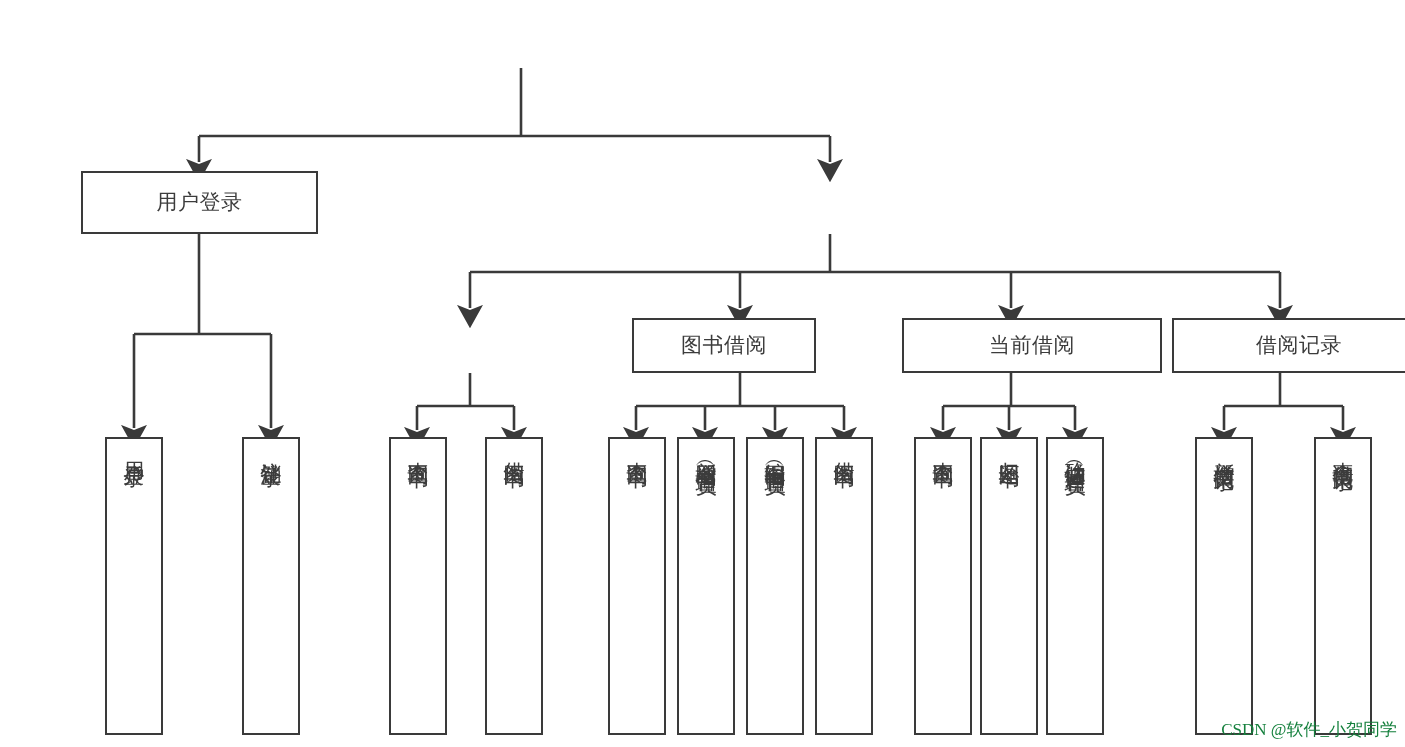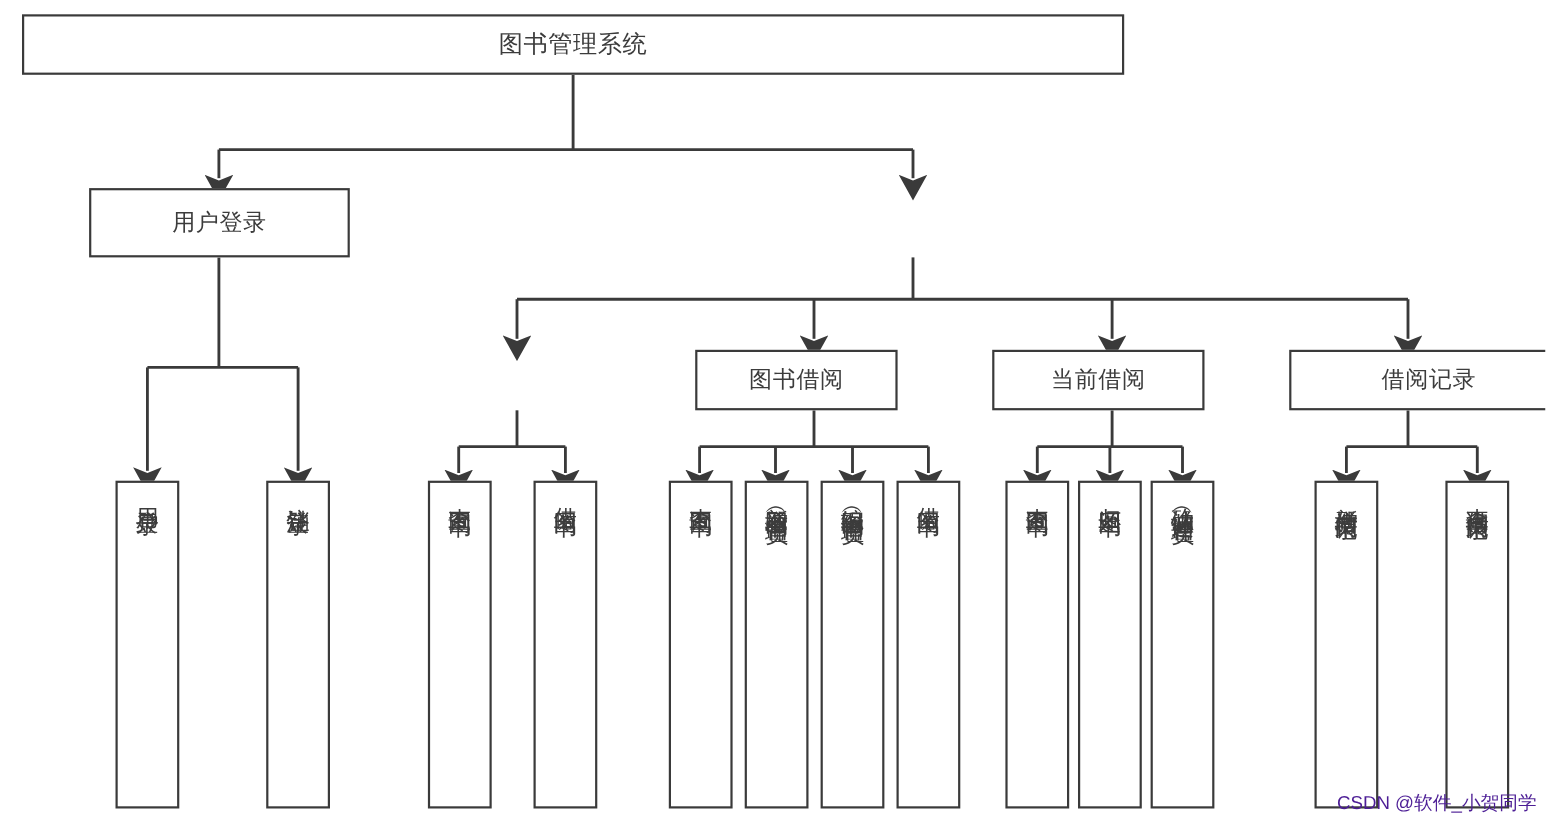--- a/index.html
+++ b/index.html
@@ -61,22 +61,22 @@
     font-size: 21px;
     line-height: 1.05;
     letter-spacing: 2px;
     white-space: nowrap;
   }
   .watermark {
     position: absolute;
     right: 8px;
     bottom: 6px;
     font-size: 17px;
-    color: #4c1d95;
-    font-family: Liberation Sans, sans-serif;
+    color: #15803d;
+    font-family: Liberation Serif, serif;
     white-space: nowrap;
     user-select: none;
   }
 </style>
 </head>
 <body>
 
 <div id="canvas">
 
   <svg class="edges" viewBox="0 0 1405 747" xmlns="http://www.w3.org/2000/svg">
@@ -122,32 +122,29 @@
       <path d="M1009,406 L1009,430" marker-end="url(#arrow)"></path>
       <path d="M1075,406 L1075,430" marker-end="url(#arrow)"></path>
 
       <path d="M1280,373 L1280,406"></path>
       <path d="M1224,406 L1343,406"></path>
       <path d="M1224,406 L1224,430" marker-end="url(#arrow)"></path>
       <path d="M1343,406 L1343,430" marker-end="url(#arrow)"></path>
     </g>
   </svg>
 
-  <div class="node root horiz" style="left:20px; top:13px; width:1002px; height:55px;">
-    <span class="label">图书管理系统</span>
-  </div>
 
   <div class="node horiz" style="left:81px; top:171px; width:237px; height:63px;">
     <span class="label">用户登录</span>
   </div>
 
   <div class="node horiz" style="left:632px; top:318px; width:184px; height:55px;">
     <span class="label">图书借阅</span>
   </div>
-  <div class="node horiz" style="left:902px; top:318px; width:193px; height:55px;">
+  <div class="node horiz" style="left:902px; top:318px; width:260px; height:55px;">
     <span class="label">当前借阅</span>
   </div>
   <div class="node horiz" style="left:1172px; top:318px; width:254px; height:55px;">
     <span class="label">借阅记录</span>
   </div>
 
   <div class="node leaf" style="left:105px; top:437px; width:58px; height:298px;">
     <span class="label">用户登录</span>
   </div>
   <div class="node leaf" style="left:242px; top:437px; width:58px; height:298px;">

